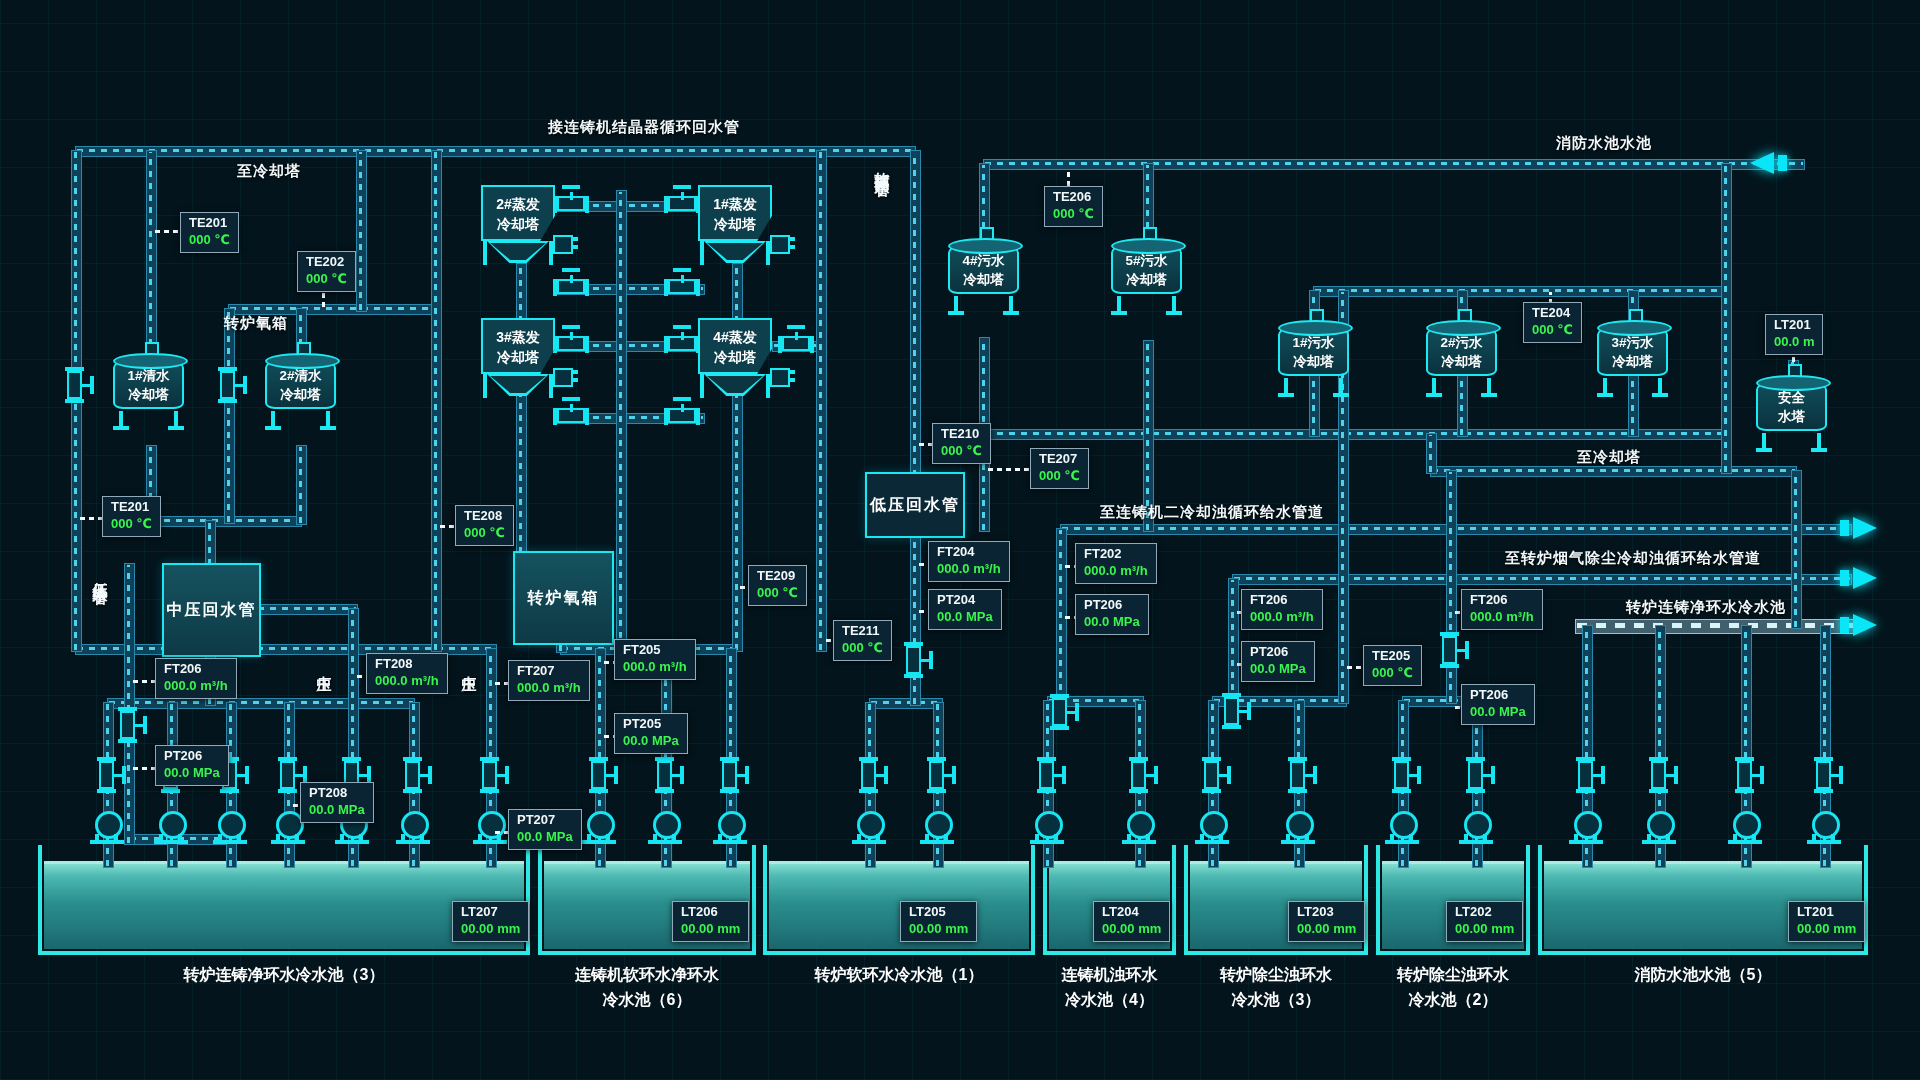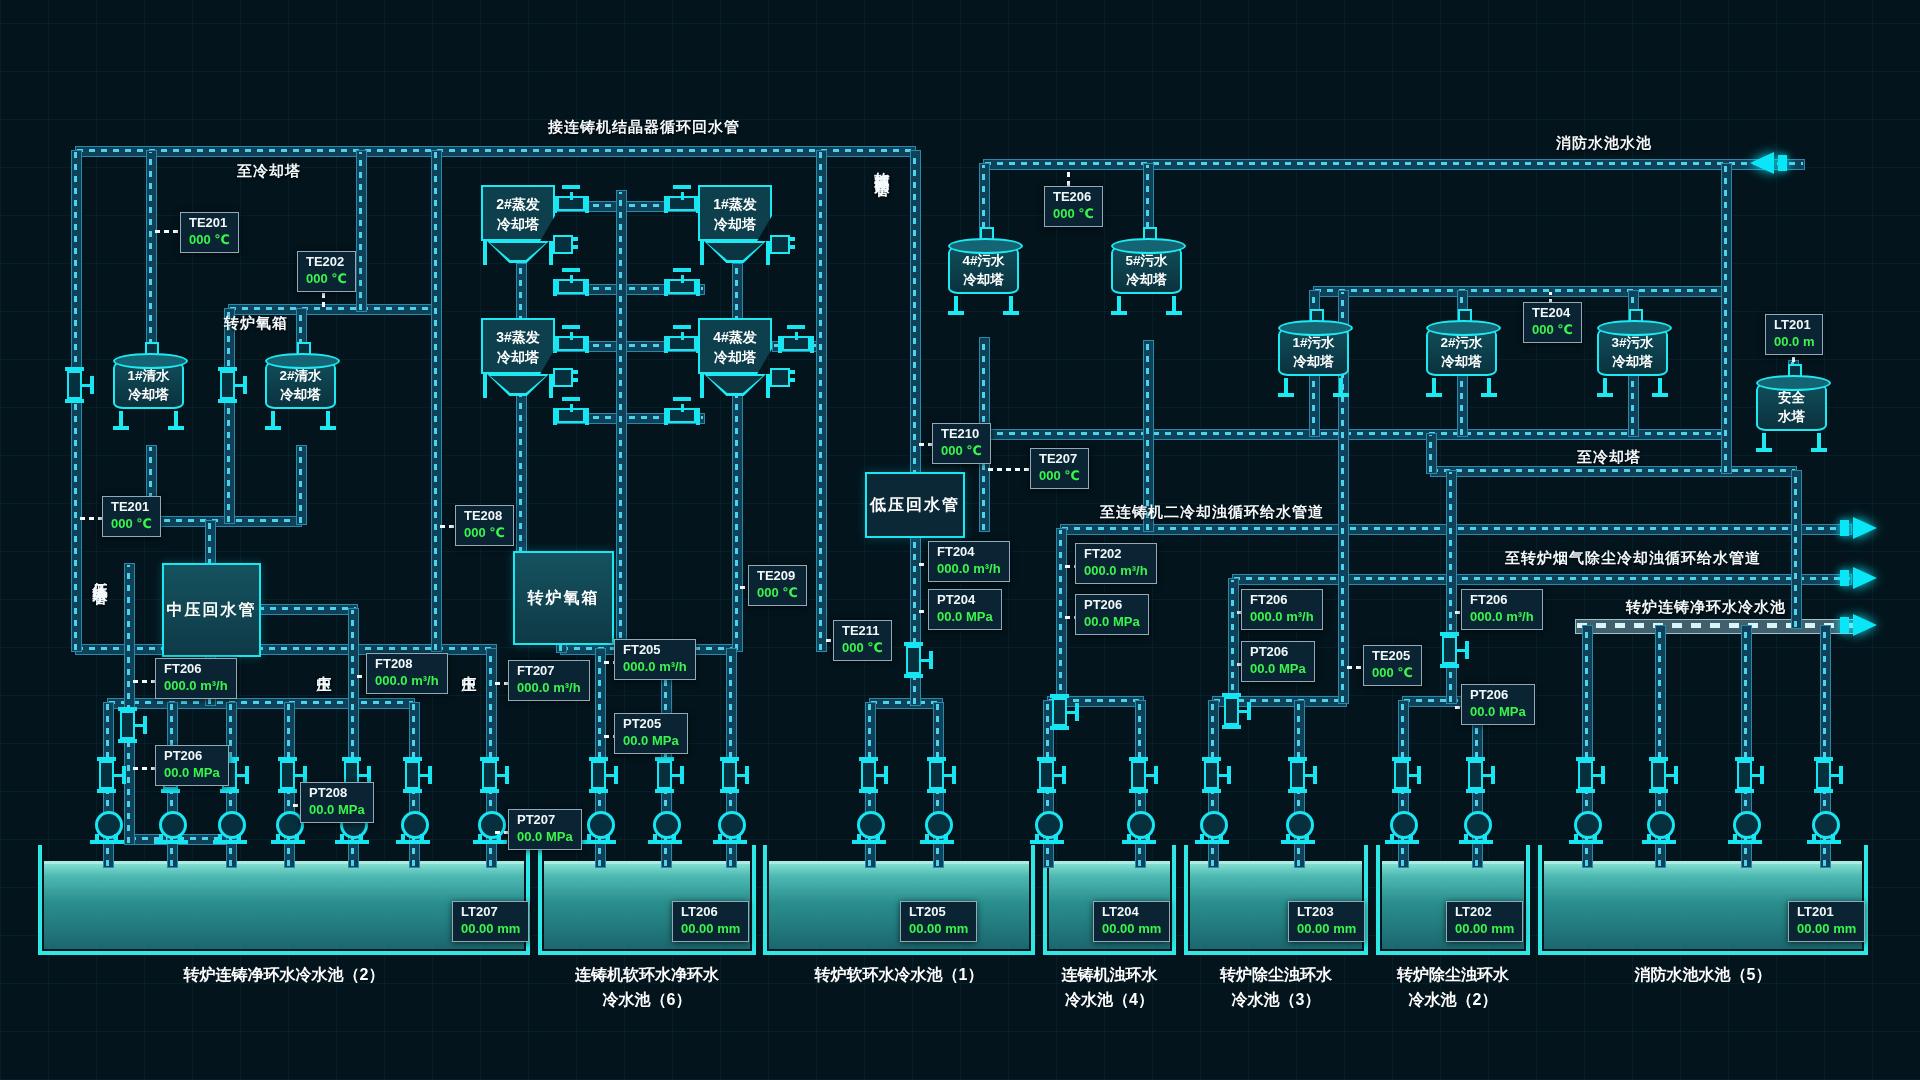--- a/index.html
+++ b/index.html
@@ -107,21 +107,21 @@
 <body>
 
 <div id="stage">
   <div id="grid"></div>
 
 
   <div id="canvas">
       <div class="pool" style="left: 38px; width: 492px;">
         <div class="water"></div>
       </div>
-      <div class="pool-label" style="left: 38px; width: 492px;">转炉连铸净环水冷水池（2）</div>
+      <div class="pool-label" style="left: 38px; width: 492px;">转炉连铸净环水冷水池（3）</div>
       <div class="pool" style="left: 538px; width: 218px;">
         <div class="water"></div>
       </div>
       <div class="pool-label" style="left: 538px; width: 218px;">连铸机软环水净环水<br>冷水池（6）</div>
       <div class="pool" style="left: 763px; width: 272px;">
         <div class="water"></div>
       </div>
       <div class="pool-label" style="left: 763px; width: 272px;">转炉软环水冷水池（1）</div>
       <div class="pool" style="left: 1043px; width: 133px;">
         <div class="water"></div>

